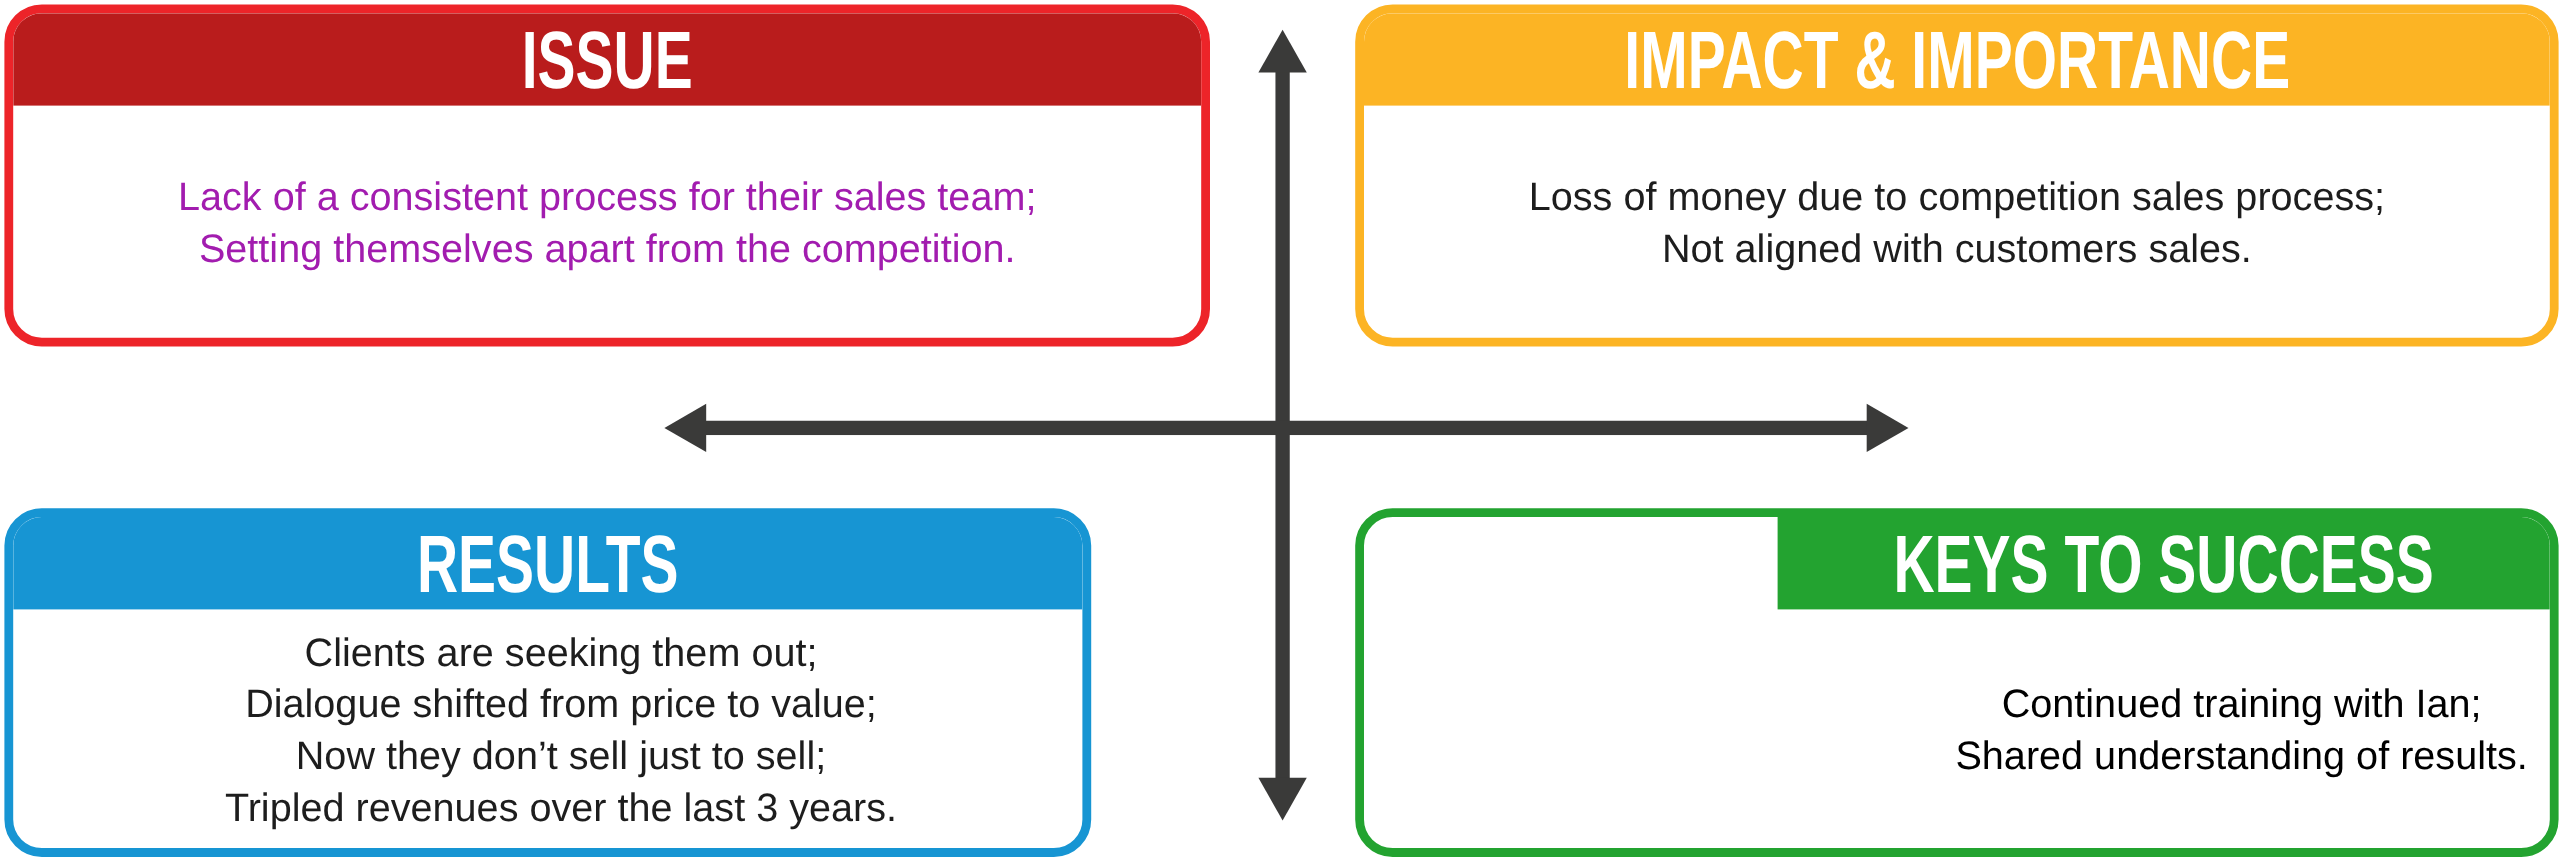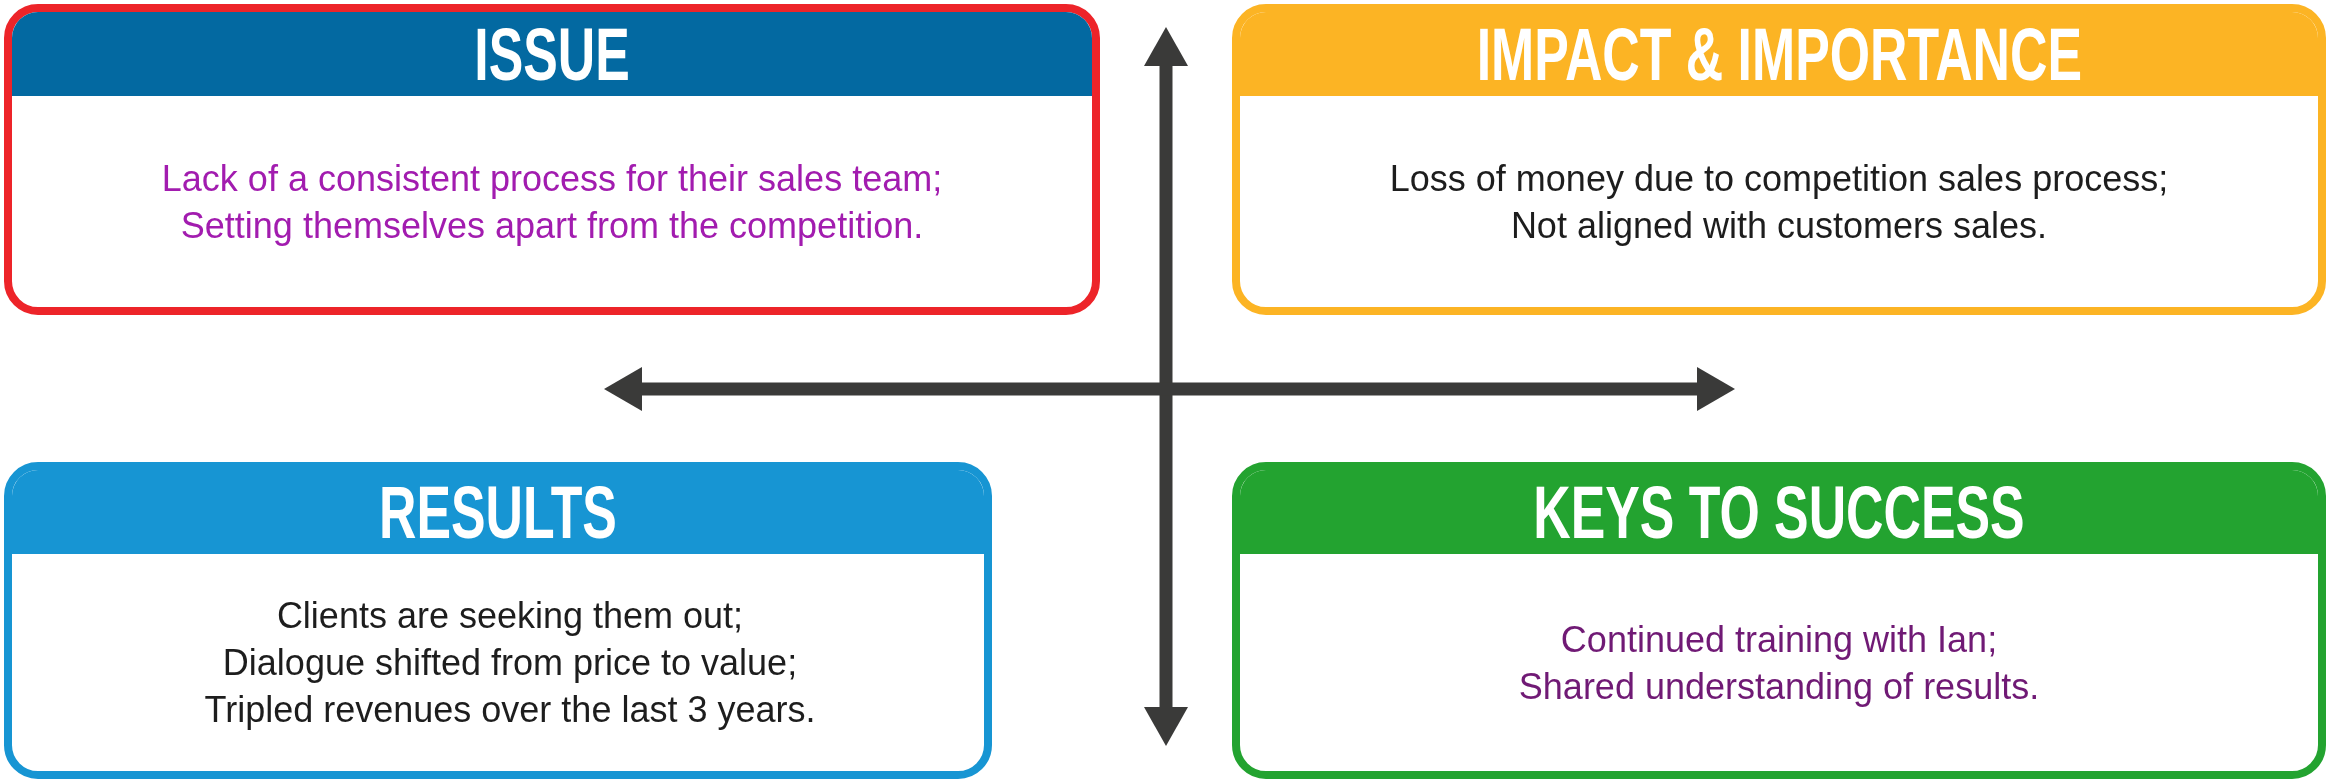--- a/index.html
+++ b/index.html
@@ -48,21 +48,21 @@
     justify-content: center;
     text-align: center;
     font-size: 36px;
     line-height: 47px;
     color: #1d1d1d;
     padding: 0 20px;
   }
   #card-issue   { left: 4px;    top: 4px;   width: 1096px; height: 311px; }
   #card-impact  { left: 1232px; top: 4px;   width: 1094px; height: 311px; }
   #card-results { left: 4px;    top: 462px; width: 988px; height: 317px; }
-  #card-keys    { left: 1232px; top: 462px; width: 1094px; height: 317px; }
+  #card-keys    { left: 1232px; top: 462px; width: 1094px; height: 317px; align-items: flex-end; }
   #axes-svg {
     position: absolute;
     left: 0; top: 0;
     width: 2332px;
     height: 779px;
     pointer-events: none;
   }
 </style>
 </head>
 <body>
@@ -76,21 +76,21 @@
       <polygon points="1166,746 1144,707 1188,707" class="axis-fill" fill="#3a3a39"></polygon>
     </g>
     <g class="axis-shape">
       <rect x="636" y="382.5" width="1062" height="13" class="axis-fill" fill="#3a3a39"></rect>
       <polygon points="604,389 642,367 642,411" class="axis-fill" fill="#3a3a39"></polygon>
       <polygon points="1735,389 1697,367 1697,411" class="axis-fill" fill="#3a3a39"></polygon>
     </g>
   </svg>
 
   <div class="card" id="card-issue" style="border-color: rgb(237, 36, 41);">
-    <div class="card-header" style="background: #0369a1;">
+    <div class="card-header" style="background: #b91c1c;">
       <span class="card-title" style="color: rgb(255, 255, 255);">ISSUE</span>
     </div>
     <div class="card-body" style="color: #a21caf;">
       <div>Lack of a consistent process for their sales team;</div>
       <div>Setting themselves apart from the competition.</div>
     </div>
   </div>
 
   <div class="card" id="card-impact" style="border-color: rgb(252, 180, 36);">
     <div class="card-header" style="background: rgb(252, 180, 36);">
@@ -102,27 +102,28 @@
     </div>
   </div>
 
   <div class="card" id="card-results" style="border-color: rgb(23, 149, 211);">
     <div class="card-header" style="background: rgb(23, 149, 211);">
       <span class="card-title" style="color: rgb(255, 255, 255);">RESULTS</span>
     </div>
     <div class="card-body" style="color: rgb(29, 29, 29); padding-left: 44px;">
       <div>Clients are seeking them out;</div>
       <div>Dialogue shifted from price to value;</div>
+      <div>Now they don’t sell just to sell;</div>
       <div>Tripled revenues over the last 3 years.</div>
     </div>
   </div>
 
   <div class="card" id="card-keys" style="border-color: rgb(35, 163, 48);">
     <div class="card-header" style="background: rgb(35, 163, 48);">
       <span class="card-title" style="color: rgb(255, 255, 255);">KEYS TO SUCCESS</span>
     </div>
-    <div class="card-body" style="color: #701a75;">
+    <div class="card-body" style="color: #000000;">
       <div>Continued training with Ian;</div>
       <div>Shared understanding of results.</div>
     </div>
   </div>
 
 </div>
 
 </body></html>

